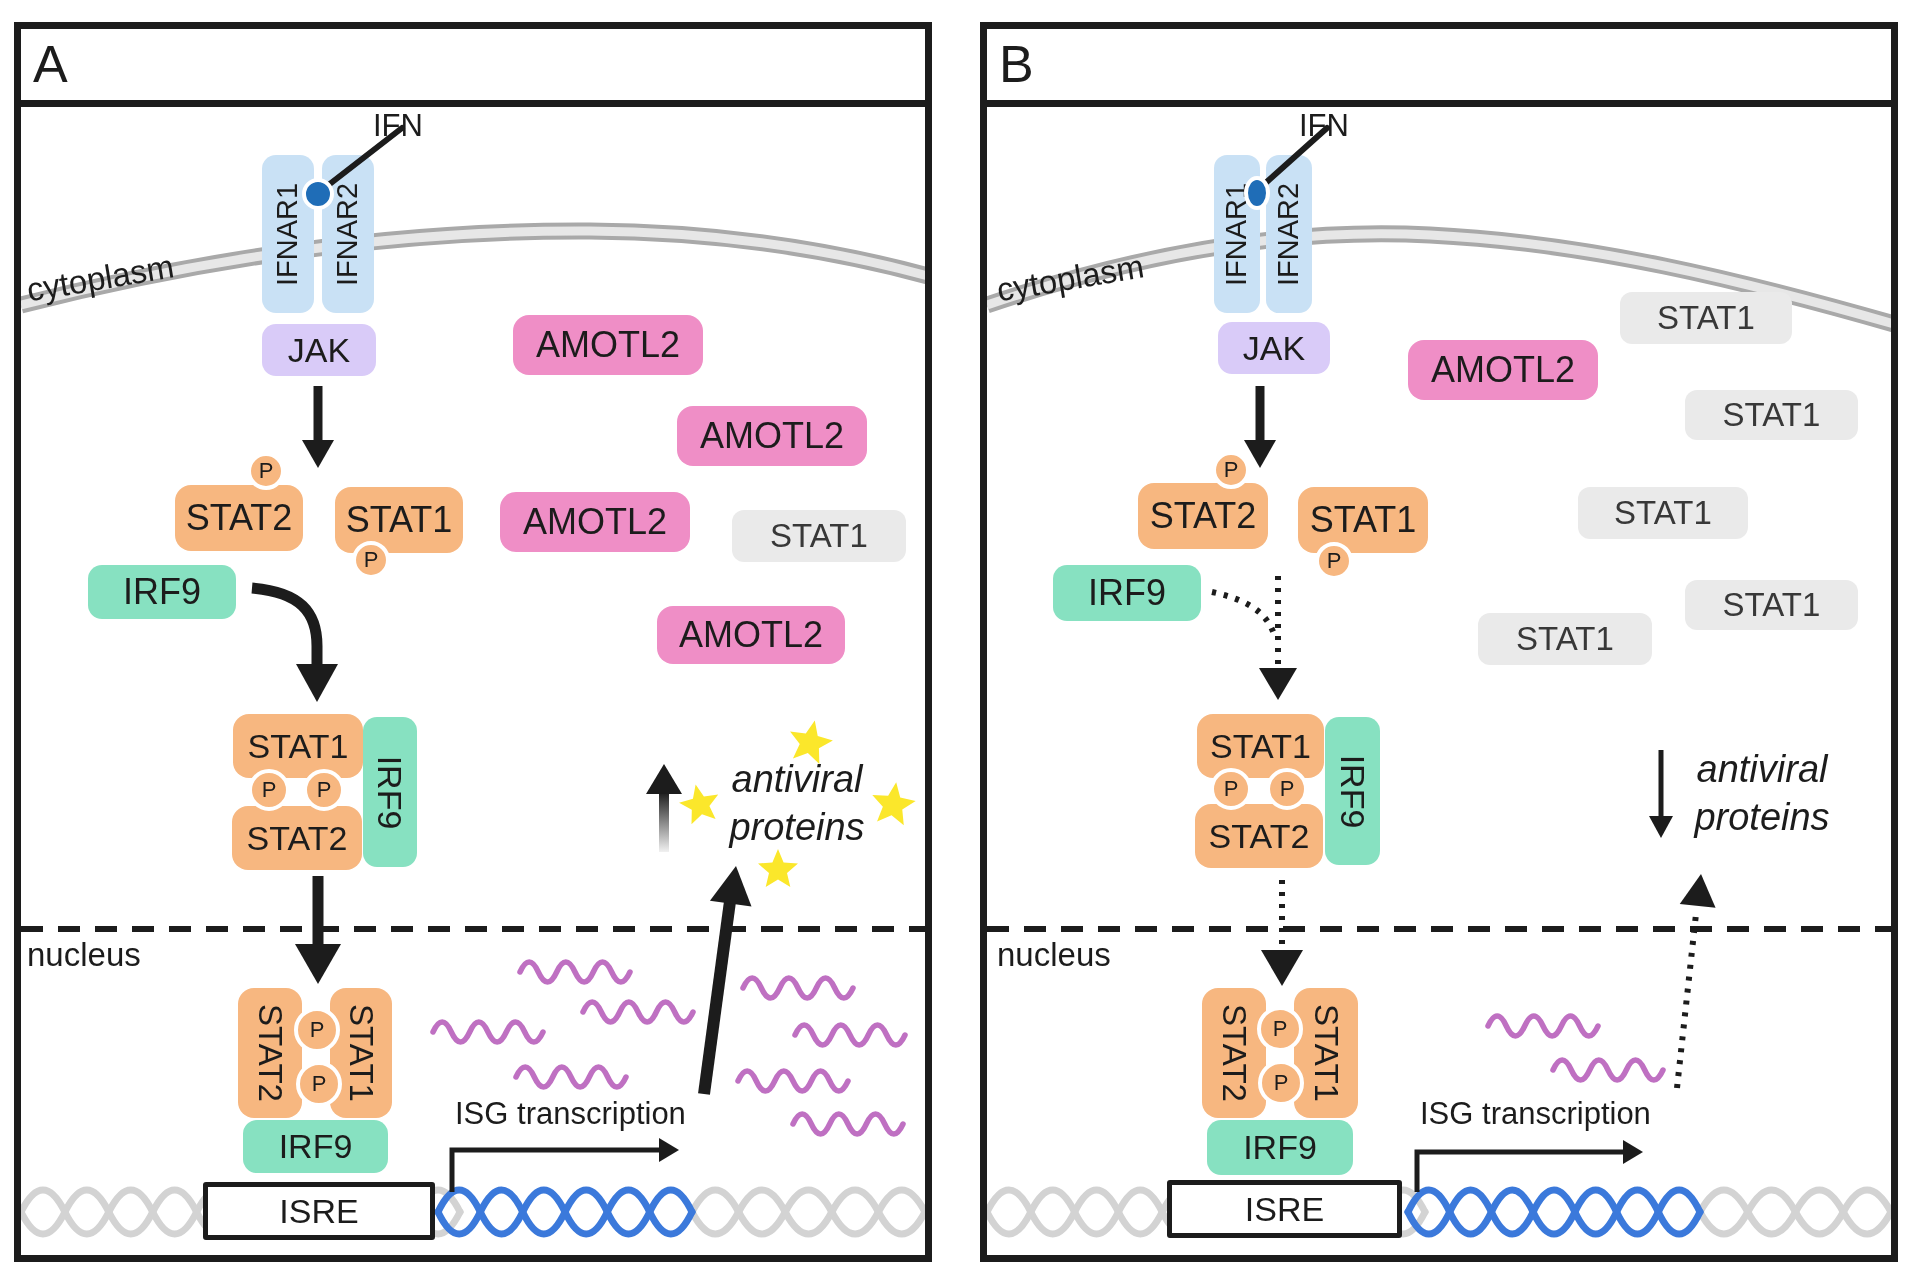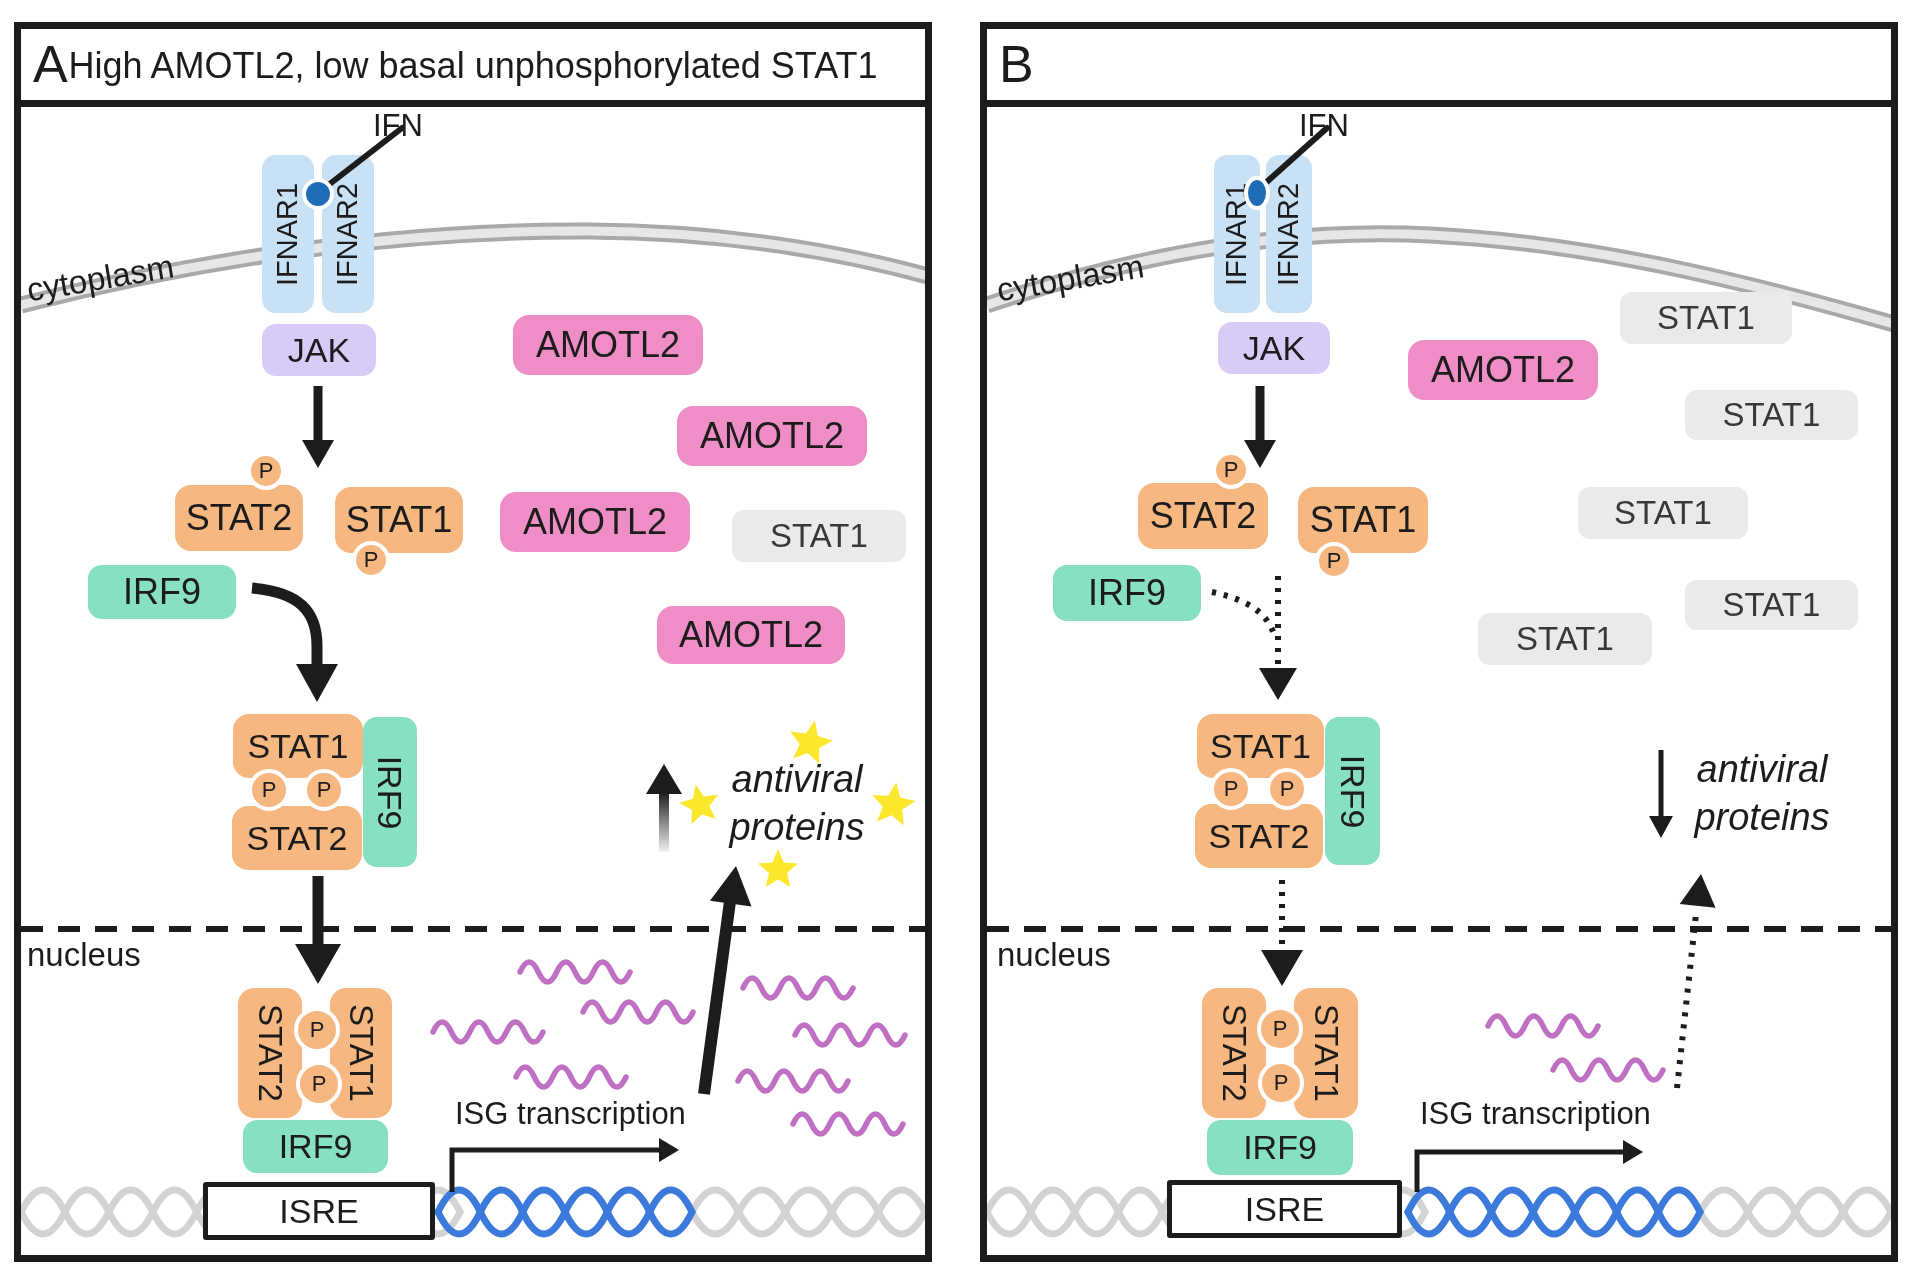--- a/index.html
+++ b/index.html
@@ -83,21 +83,20 @@
       <polygon points="0,0 -12,22 12,22" transform="translate(1661 838) rotate(180)" fill="#1c1c1c"></polygon>
       <polygon points="0.0,-23.0 6.1,-8.4 21.9,-7.1 9.8,3.2 13.5,18.6 0.0,10.3 -13.5,18.6 -9.8,3.2 -21.9,-7.1 -6.1,-8.4" fill="#fbe72b" transform="translate(810 743) rotate(12)"></polygon>
       <polygon points="0.0,-21.0 5.6,-7.6 20.0,-6.5 9.0,2.9 12.3,17.0 0.0,9.5 -12.3,17.0 -9.0,2.9 -20.0,-6.5 -5.6,-7.6" fill="#fbe72b" transform="translate(700 805) rotate(-12)"></polygon>
       <polygon points="0.0,-23.0 6.1,-8.4 21.9,-7.1 9.8,3.2 13.5,18.6 0.0,10.3 -13.5,18.6 -9.8,3.2 -21.9,-7.1 -6.1,-8.4" fill="#fbe72b" transform="translate(893 805) rotate(8)"></polygon>
       <polygon points="0.0,-21.0 5.6,-7.6 20.0,-6.5 9.0,2.9 12.3,17.0 0.0,9.5 -12.3,17.0 -9.0,2.9 -20.0,-6.5 -5.6,-7.6" fill="#fbe72b" transform="translate(778 870) rotate(0)"></polygon>
     </svg>
 
   <div class="panel" id="panel-a" style="left: 14px; top: 22px; width: 918px; height: 1240px;">
     <div class="panel-header">
       <span class="panel-letter">A</span>
-      <span class="panel-title">High AMOTL2, low basal unphosphorylated STAT1</span>
     </div>
   </div>
   <div class="panel" id="panel-b" style="left: 980px; top: 22px; width: 918px; height: 1240px;">
     <div class="panel-header">
       <span class="panel-letter">B</span>
     </div>
   </div>
 
   <div id="nodes">
       <div class="box" style="left: 262px; top: 155px; width: 52px; height: 158px; background: rgb(201, 225, 245); border-radius: 14px; font-size: 29px; color: rgb(28, 28, 28);">

